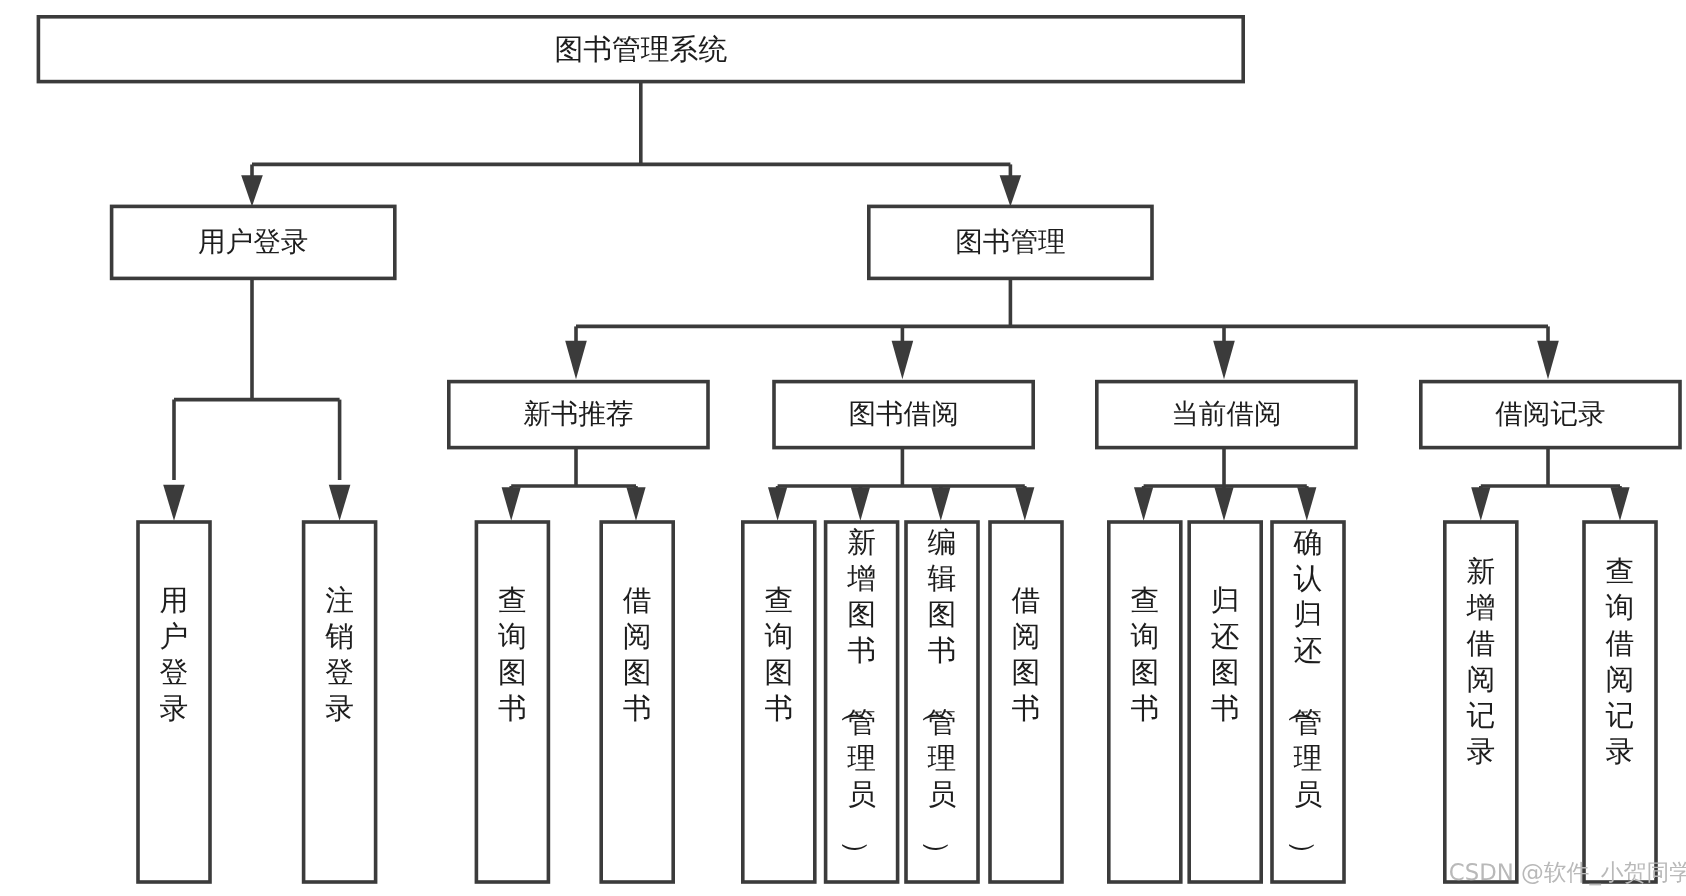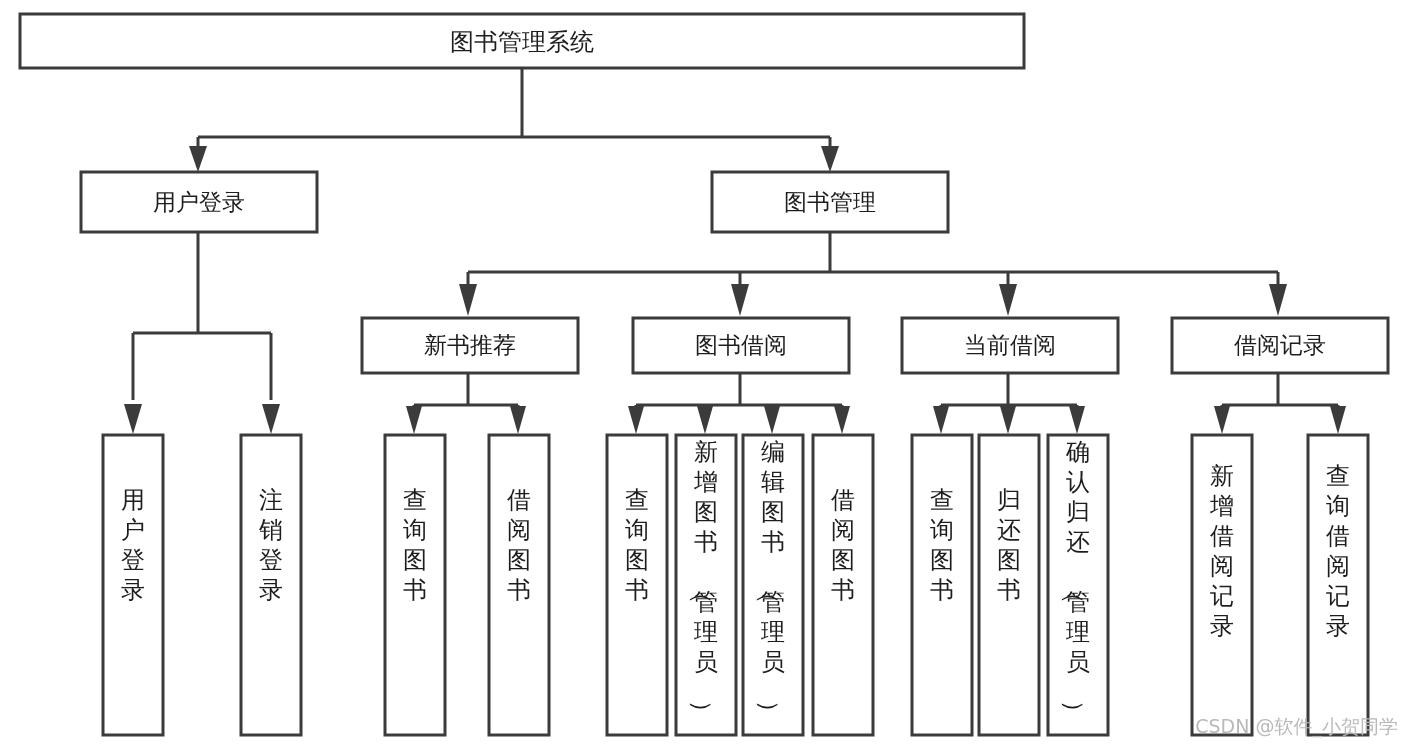--- a/index.html
+++ b/index.html
@@ -10,21 +10,21 @@
   }
   body {
     width: 1405px;
     height: 747px;
     position: relative;
     overflow: hidden;
     font-family: "DejaVu Sans", "Liberation Sans", sans-serif;
   }
   #diagram-root {
     position: absolute;
-    left: 0;
+    left: 12px;
     top: 0;
     width: 1166px;
     height: 747px;
   }
   svg.diagram {
     display: block;
     width: 1405px;
     height: 747px;
   }
   .node-box {

